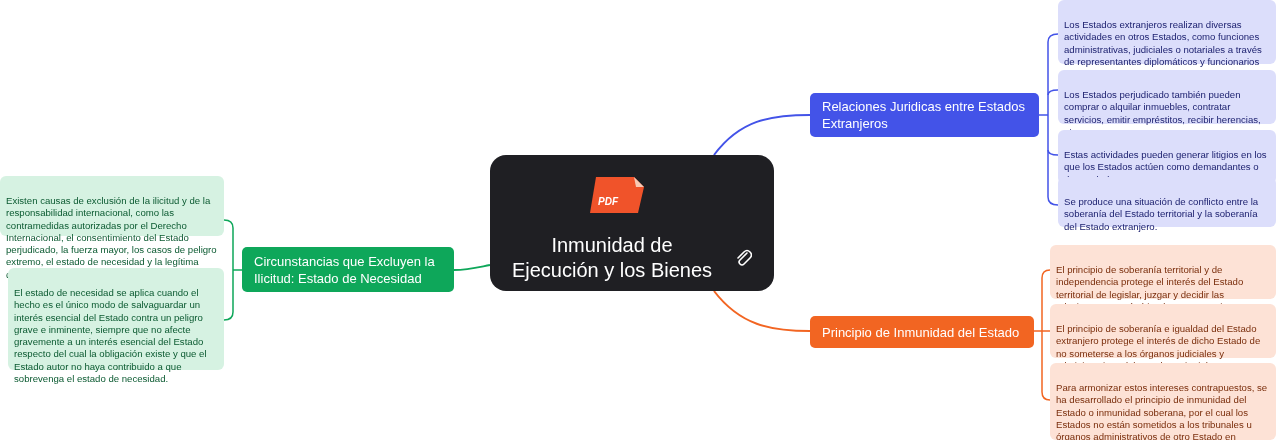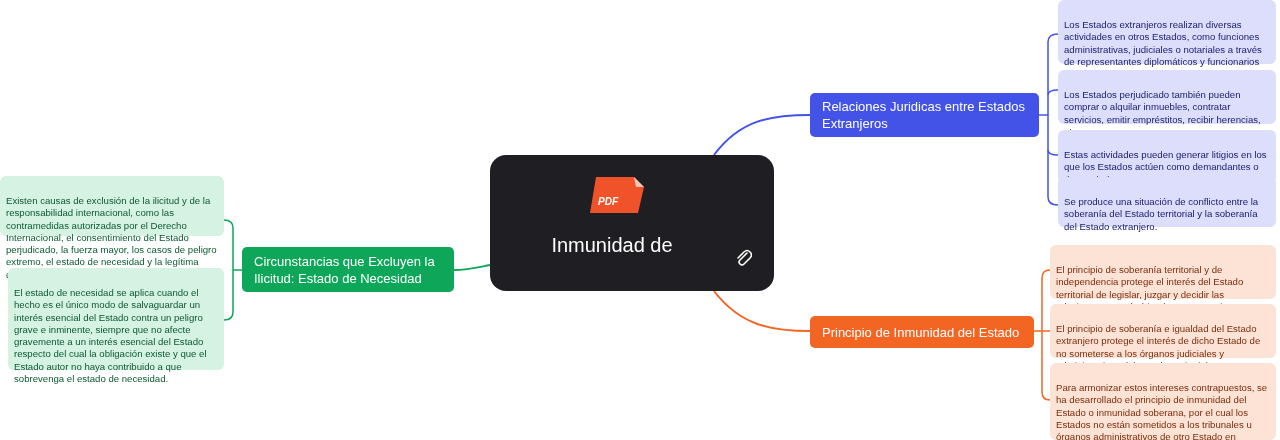--- a/index.html
+++ b/index.html
@@ -63,20 +63,21 @@
 </svg>
 
 <div class="node central">
   <svg class="pdf" viewBox="0 0 58 40">
     <path d="M8 2 L46 2 L56 12 L50 38 L2 38 Z" fill="#f0532a"></path>
     <path d="M46 2 L56 12 L48 12 Z" fill="#f8c9b4"></path>
     <text x="10" y="30" font-size="10" font-weight="bold" font-style="italic" fill="#ffffff" font-family="Liberation Sans, sans-serif">PDF</text>
   </svg>
   <div class="title">
     <div>Inmunidad de</div>
+    <div>Ejecución y los Bienes</div>
   </div>
   <svg class="clip" viewBox="0 0 18 20">
     <path d="M13 6 L6 13 Q4 15 6 17 Q8 19 10 17 L16 11 Q19 8 16 5 Q13 2 10 5 L4 11" stroke="#ffffff" stroke-width="1.6" fill="none" stroke-linecap="round"></path>
   </svg>
 </div>
 
 <div class="node branch b-blue">
   <span>Relaciones Juridicas entre Estados Extranjeros</span>
 </div>
 <div class="node leaf l-blue" style="top:0px; height:64px;">

